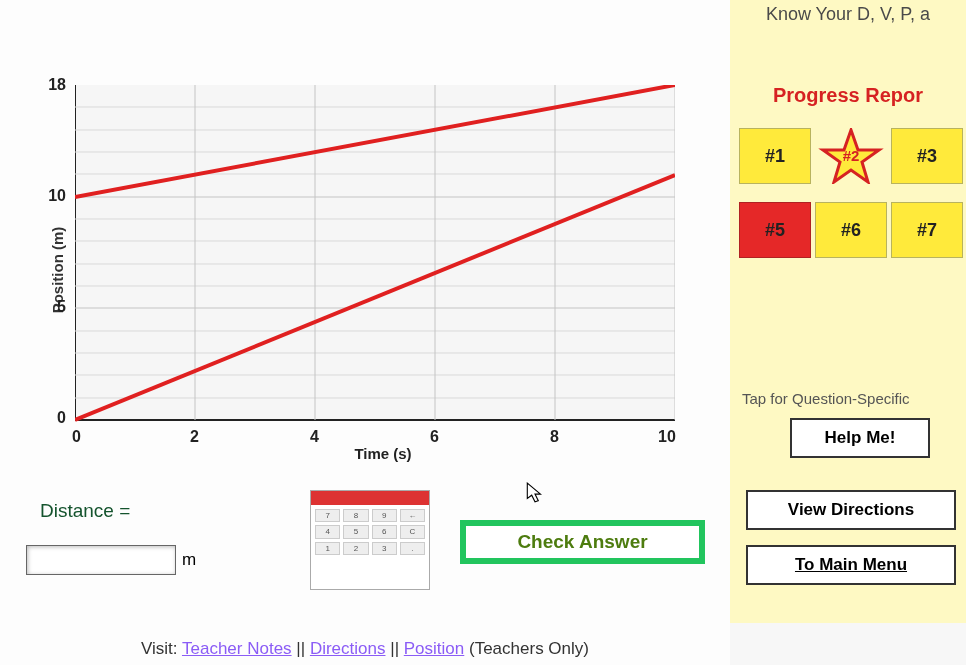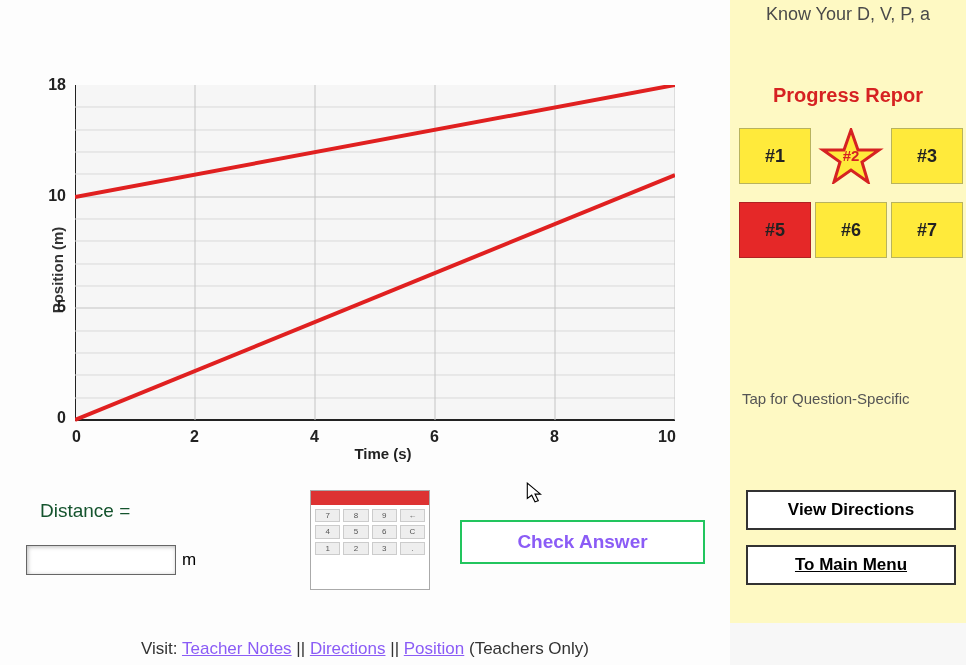--- a/index.html
+++ b/index.html
@@ -72,22 +72,22 @@
     width:120px; height:100px;
     border:1px solid #aaa;
     background:#fff;
   }
   .keypad-head { height:14px; background:#d33; }
   .keypad-grid { display:grid; grid-template-columns:repeat(4,1fr); grid-template-rows:repeat(4,1fr); height:70px; padding:4px; gap:3px;}
   .keypad-grid div { background:#eee; border:1px solid #ccc; font-size:8px; display:flex; align-items:center; justify-content:center; color:#555;}
   .check-btn {
     position:absolute; left:460px; top:520px;
     width:245px; height:44px;
-    border:2px solid #22c55e; background:#fff;
-    font-size:19px; font-weight:bold; color:#8b5cf6;
+    border:6px solid #22c55e; background:#fff;
+    font-size:19px; font-weight:bold; color:#4d7c0f;
     display:flex; align-items:center; justify-content:center;
     cursor:pointer;
   }
   .footer-links {
     position:absolute; left:50%; bottom:6px;
     transform:translateX(-50%);
     font-size:17px; color:#333;
     white-space: nowrap;
   }
   .footer-links a { color:#8b5cf6; text-decoration:underline; }
@@ -244,15 +244,16 @@
         <text x="36" y="33" text-anchor="middle" font-size="15" font-weight="bold" fill="#d62222">#2</text>
       </svg>
     </div>
     <div class="prog-tile tile-yellow">#3</div>
     <div class="prog-tile tile-red">#5</div>
     <div class="prog-tile tile-yellow">#6</div>
     <div class="prog-tile tile-yellow">#7</div>
   </div>
 
   <div class="tap-label">Tap for Question-Specific</div>
+  <div class="side-btn help-btn">Help Me!</div>
   <div class="side-btn view-btn">View Directions</div>
   <div class="side-btn menu-btn">To Main Menu</div>
 </div>
 
 </body></html>

